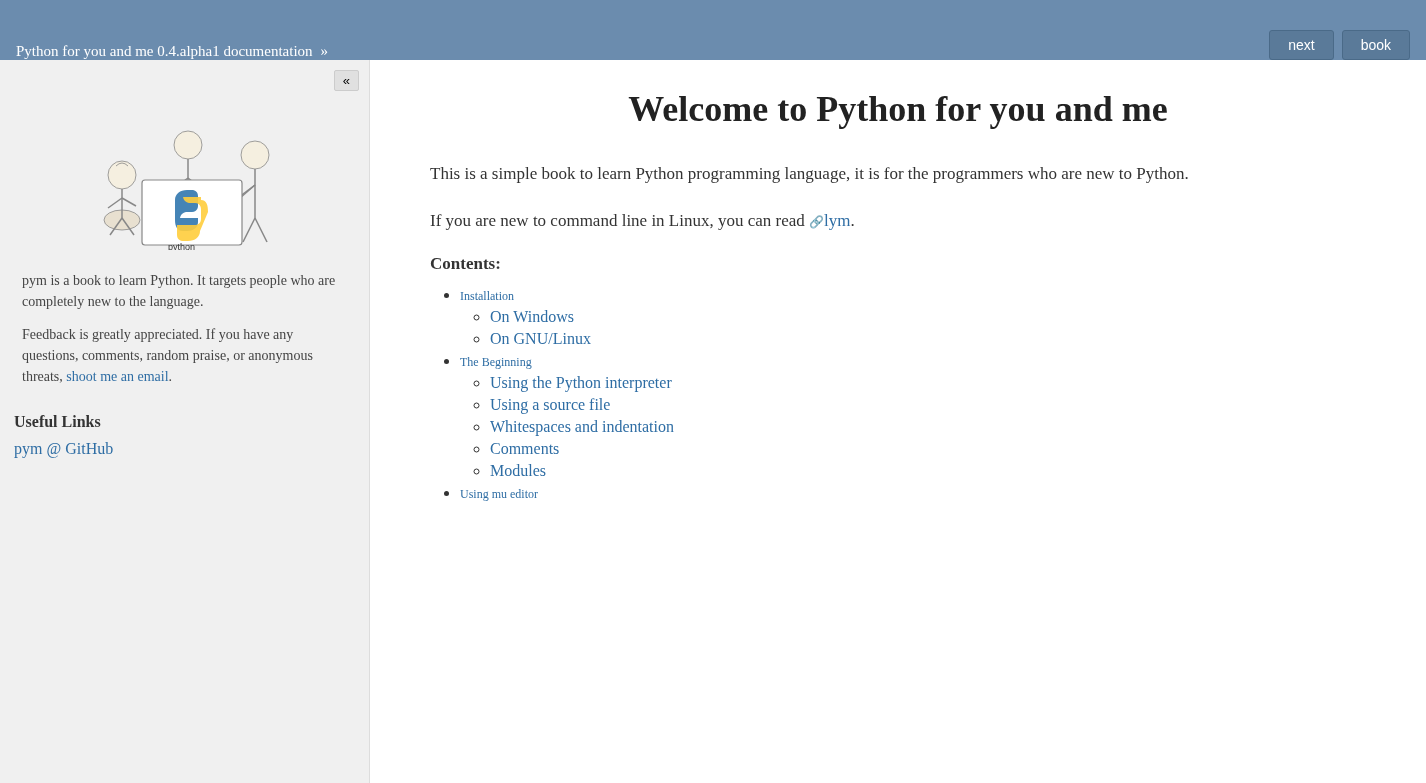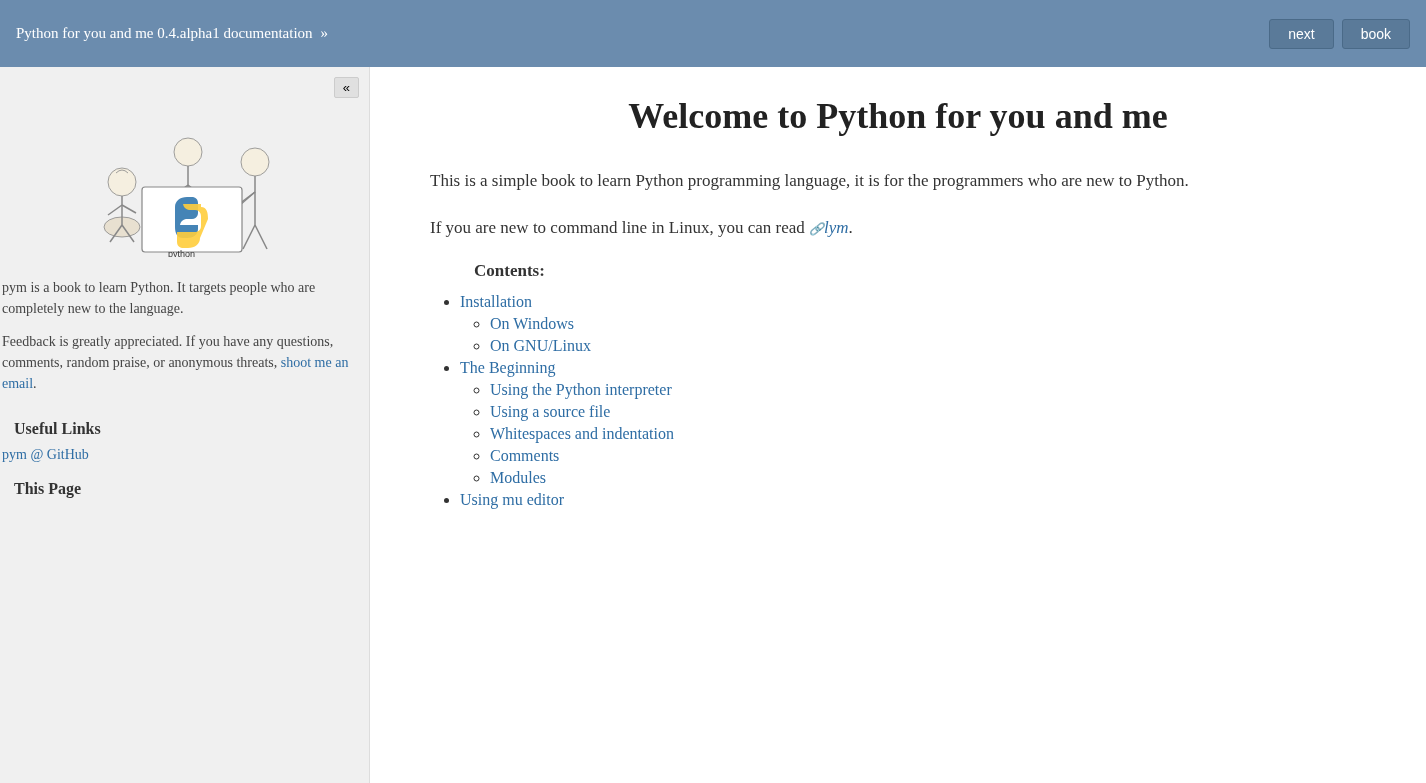--- a/index.html
+++ b/index.html
@@ -3,23 +3,23 @@
   <meta charset="utf-8">
   <style>
     * { margin: 0; padding: 0; box-sizing: border-box; }
     body { font-family: Georgia, 'Times New Roman', serif; font-size: 16px; color: #333; background: #fff; }
 
     
     #topbar {
       background: #6b8cae;
       color: #fff;
       padding: 0 16px;
-      height: 67px;
-      display: flex;
-      align-items: center;
+      height: 60px;
+      display: flex;
+      align-items: flex-end;
       justify-content: space-between;
     }
     #topbar-left {
       display: flex;
       align-items: center;
       gap: 8px;
       font-size: 15px;
       color: #fff;
     }
     #topbar-right {
@@ -66,40 +66,40 @@
     #sidebar-logo {
       display: flex;
       justify-content: center;
       padding: 30px 20px 20px 20px;
     }
     #sidebar-logo svg {
       width: 210px;
       height: 160px;
     }
     .sidebar-text {
-      padding: 0 2px;
+      padding: 0 22px;
       font-size: 14px;
       color: #444;
       line-height: 1.5;
       margin-bottom: 12px;
     }
     .sidebar-text a {
       color: #2e6da4;
       text-decoration: none;
     }
     .sidebar-section-title {
       font-size: 16px;
       font-weight: bold;
       color: #333;
       padding: 14px 14px 6px 14px;
     }
     .sidebar-link {
       display: block;
-      padding: 3px 2px;
-      font-size: 14px;
+      padding: 3px 14px;
+      font-size: 16px;
       color: #2e6da4;
       text-decoration: none;
     }
 
     
     #content {
       flex: 1;
       overflow-y: auto;
       padding: 28px 60px;
       background: #fff;
@@ -115,40 +115,38 @@
     .content-para {
       font-size: 17px;
       line-height: 1.6;
       color: #333;
       margin-bottom: 20px;
       max-width: 920px;
     }
     .content-para a {
       color: #2e6da4;
       text-decoration: none;
-      font-style: italic;
     }
     .contents-label {
       font-size: 17px;
       font-weight: bold;
       margin-bottom: 12px;
-      margin-left: 44px;
     }
     ul.toc-main {
       list-style: disc;
       margin-left: 30px;
       font-size: 16px;
     }
     ul.toc-main > li {
       margin-bottom: 4px;
     }
     ul.toc-main > li > a {
       color: #2e6da4;
       text-decoration: none;
-      font-size: 16px;
+      font-size: 12px;
     }
     ul.toc-sub {
       list-style: circle;
       margin-left: 30px;
       margin-top: 4px;
     }
     ul.toc-sub li {
       margin-bottom: 4px;
     }
     ul.toc-sub li a {
@@ -216,21 +214,20 @@
 
     <div class="sidebar-text">pym is a book to learn Python. It targets people who are completely new to the language.</div>
 
     <div class="sidebar-text">
       <span>Feedback is greatly appreciated. If you have any questions, comments, random praise, or anonymous threats, </span><a href="#">shoot me an email</a><span>.</span>
     </div>
 
     <div class="sidebar-section-title">Useful Links</div>
     <a href="#" class="sidebar-link">pym @ GitHub</a>
 
-    <div class="sidebar-section-title">This Page</div>
   </div>
 
   <div id="content">
     <h1 id="page-heading">Welcome to Python for you and me</h1>
 
     <p class="content-para">This is a simple book to learn Python programming language, it is for the programmers who are new to Python.</p>
 
     <p class="content-para">
       <span>If you are new to command line in Linux, you can read </span><a href="#"><span style="font-size:12px;">🔗</span><span>lym</span></a><span>.</span>
     </p>

